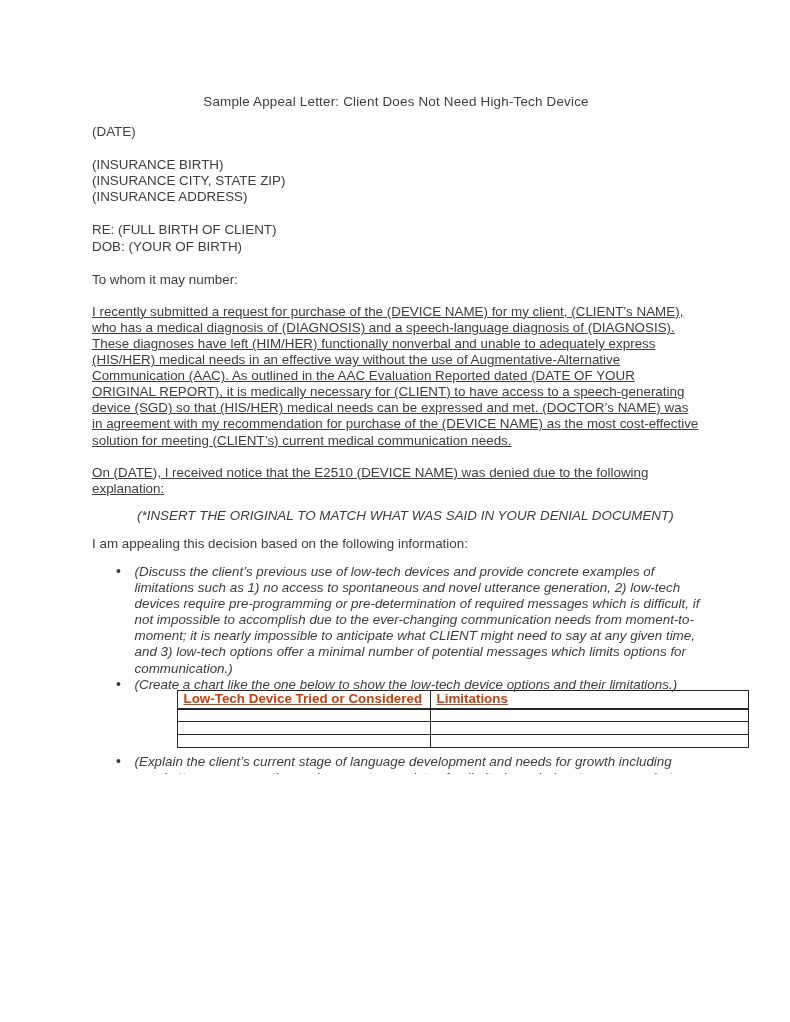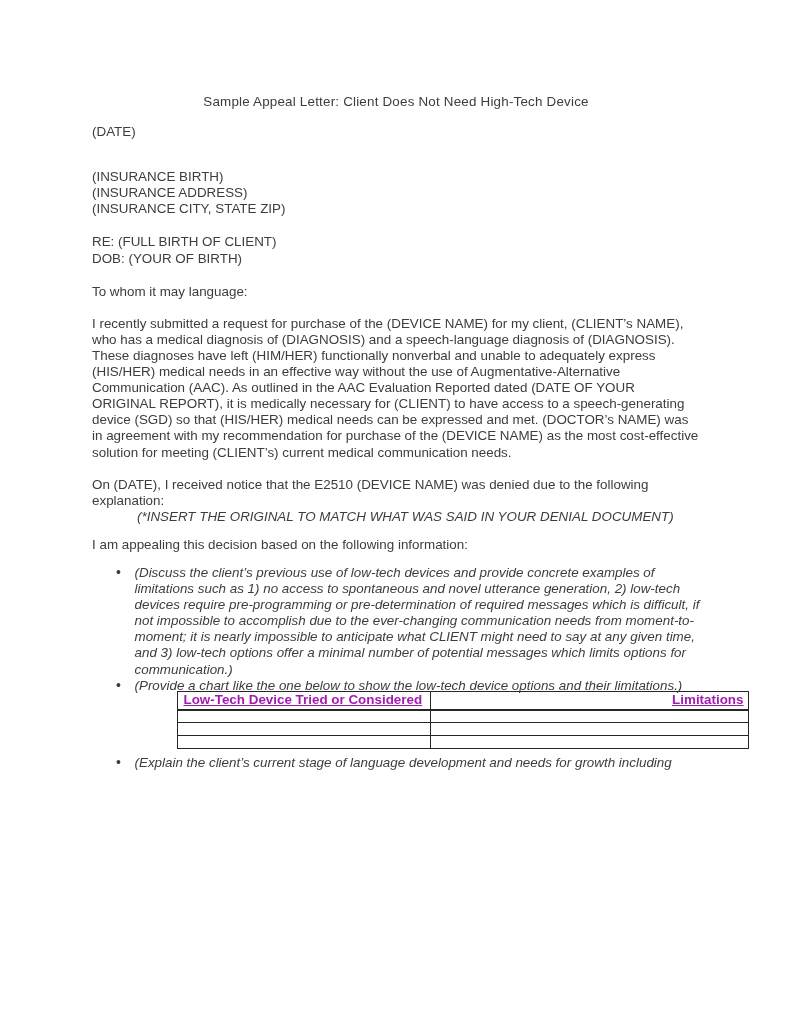--- a/index.html
+++ b/index.html
@@ -22,26 +22,26 @@
     overflow: hidden;
   }
   .title {
     margin: 0 0 14px 0;
     font-size: 13.4px;
     font-weight: 400;
     text-align: center;
     letter-spacing: 0.2px;
   }
   p { margin: 0; }
-  .date-line { margin-bottom: 29px; }
+  .date-line { margin-bottom: 17px; }
   .address-block { margin-bottom: 17px; }
   .ref-block { margin-bottom: 17px; }
   .salutation { margin-bottom: 16px; }
-  .body-par { margin-bottom: 16px; }
-  .denial-par { margin-bottom: 0; }
+  .body-par { margin-bottom: 16px; text-decoration: underline; }
+  .denial-par { margin-bottom: 11px; }
   .insert-note {
     margin: 0 0 12px 45px;
     font-style: italic;
   }
   .appeal-intro { margin-bottom: 12px; }
   .appeal-list {
     list-style: none;
     margin: 0;
     padding: 0;
   }
@@ -71,66 +71,66 @@
     border: 1.6px solid #262626;
     box-sizing: border-box;
   }
   table.lowtech th {
     width: 253px;
     height: 18px;
     padding: 0 4px 1px 6px;
     text-align: left;
     font-size: 13.4px;
     font-weight: 700;
-    color: #a21caf;
+    color: #c2410c;
     text-decoration: underline;
     border-bottom-width: 2px;
   }
-  table.lowtech th + th { width: auto; text-align: right; }
+  table.lowtech th + th { width: auto; }
   table.lowtech td {
     height: 13px;
     padding: 0 6px;
   }
 </style>
 </head>
 <body>
 
 <div class="page">
 
   <h1 class="title">Sample Appeal Letter: Client Does Not Need High-Tech Device</h1>
 
   <p class="date-line">(DATE)</p>
 
   <div class="address-block">
     <p>(INSURANCE BIRTH)</p>
+    <p>(INSURANCE CITY, STATE ZIP)</p>
     <p>(INSURANCE ADDRESS)</p>
-    <p>(INSURANCE CITY, STATE ZIP)</p>
   </div>
 
   <div class="ref-block">
     <p>RE: (FULL BIRTH OF CLIENT)</p>
     <p>DOB: (YOUR OF BIRTH)</p>
   </div>
 
-  <p class="salutation">To whom it may language:</p>
+  <p class="salutation">To whom it may number:</p>
 
   <p class="body-par">I recently submitted a request for purchase of the (DEVICE NAME) for my client, (CLIENT’s NAME), who has a medical diagnosis of (DIAGNOSIS) and a speech-language diagnosis of (DIAGNOSIS). These diagnoses have left (HIM/HER) functionally nonverbal and unable to adequately express (HIS/HER) medical needs in an effective way without the use of Augmentative-Alternative Communication (AAC). As outlined in the AAC Evaluation Reported dated (DATE OF YOUR ORIGINAL REPORT), it is medically necessary for (CLIENT) to have access to a speech-generating device (SGD) so that (HIS/HER) medical needs can be expressed and met. (DOCTOR’s NAME) was in agreement with my recommendation for purchase of the (DEVICE NAME) as the most cost-effective solution for meeting (CLIENT’s) current medical communication needs.</p>
 
   <p class="body-par denial-par">On (DATE), I received notice that the E2510 (DEVICE NAME) was denied due to the following explanation:</p>
 
   <p class="insert-note">(*INSERT THE ORIGINAL TO MATCH WHAT WAS SAID IN YOUR DENIAL DOCUMENT)</p>
 
   <p class="appeal-intro">I am appealing this decision based on the following information:</p>
 
   <ul class="appeal-list">
     <li>
       <span>(Discuss the client’s previous use of low-tech devices and provide concrete examples of limitations such as 1) no access to spontaneous and novel utterance generation, 2) low-tech devices require pre-programming or pre-determination of required messages which is difficult, if not impossible to accomplish due to the ever-changing communication needs from moment-to-moment; it is nearly impossible to anticipate what CLIENT might need to say at any given time, and 3) low-tech options offer a minimal number of potential messages which limits options for communication.)</span>
     </li>
     <li>
-      <span>(Provide a chart like the one below to show the low-tech device options and their limitations.)</span>
+      <span>(Create a chart like the one below to show the low-tech device options and their limitations.)</span>
       <table class="lowtech">
         <thead>
           <tr>
             <th>Low-Tech Device Tried or Considered</th>
             <th>Limitations</th>
           </tr>
         </thead>
         <tbody>
           <tr>
             <td></td>

